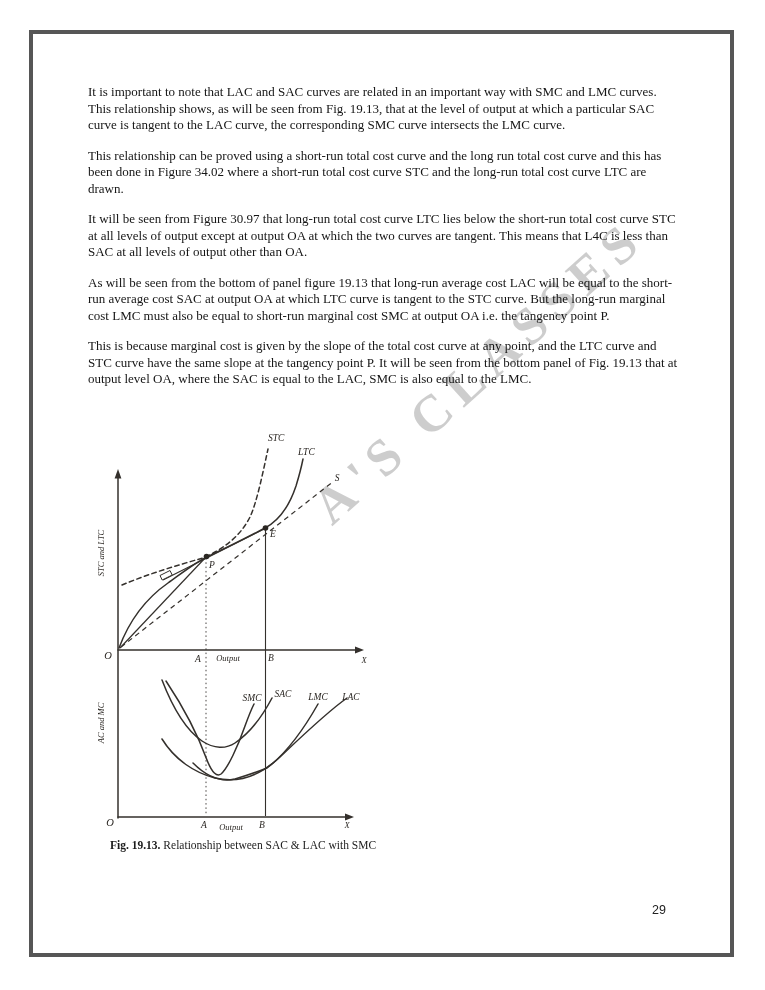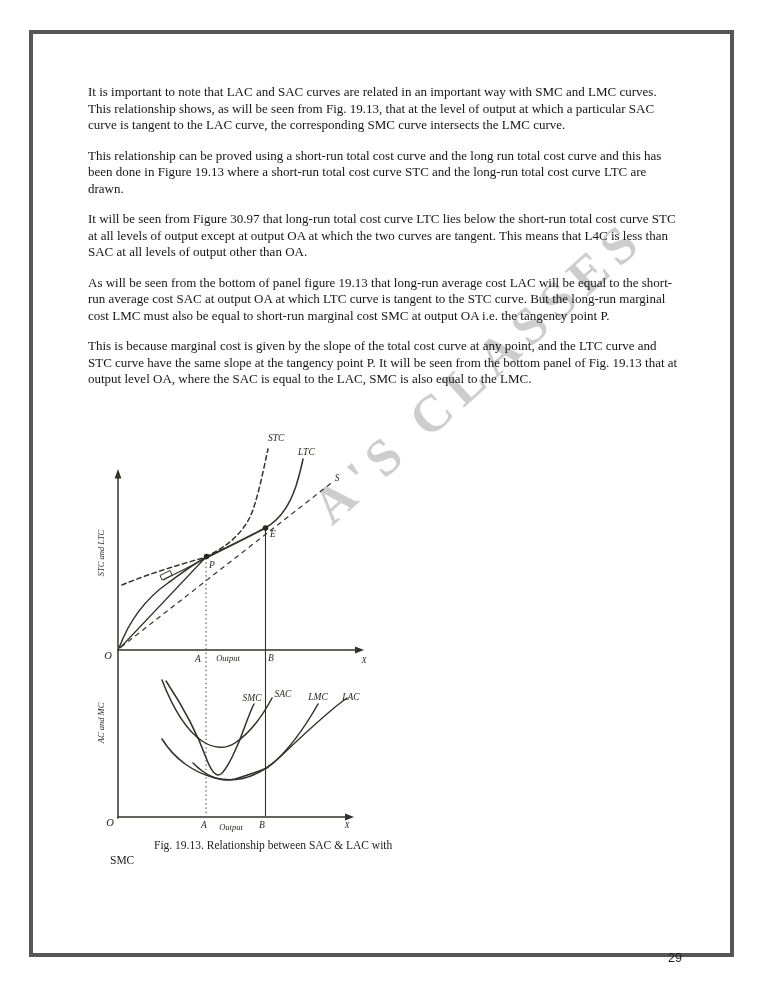--- a/index.html
+++ b/index.html
@@ -28,27 +28,27 @@
     position:absolute;left:88px;top:84px;width:594px;z-index:2;
     font-size:13px;line-height:16.5px;color:#151515;
     text-align:left;
   }
   .text-block p{margin:0 0 14px 0;padding:0;}
   .fig-svg{position:absolute;left:80px;top:425px;z-index:2;}
   .fig-caption{
     position:absolute;left:110px;top:838px;width:300px;z-index:2;
     font-size:11.5px;line-height:15px;color:#1c1c1c;
   }
-  .cap-bold{font-weight:normal;margin-left:44px;}
+  .cap-bold{font-weight:bold;}
   .cap-italic{}
   .cap-line2{padding-left:50px;}
   .page-number{
     position:absolute;left:652px;top:903px;width:30px;z-index:2;
     font-family:"Liberation Sans", sans-serif;
-    font-size:12.5px;color:#222;text-align:right;margin-top:48px;
+    font-size:12.5px;color:#222;text-align:left;
   }
   
   .ax{stroke:#34302c;stroke-width:1.5;fill:none;stroke-linecap:round;}
   .curve{stroke:#34302c;stroke-width:1.5;fill:none;stroke-linecap:round;}
   .curve-thin{stroke:#34302c;stroke-width:1.2;fill:none;}
   .dashed{stroke-dasharray:4.5 3.5;}
   .raydash{stroke-dasharray:5 4;}
   .dotline{stroke:#34302c;stroke-width:0.9;fill:none;stroke-dasharray:1.5 2.8;}
   .solidvert{stroke:#34302c;stroke-width:1.1;fill:none;}
   .dot{fill:#2a2622;stroke:none;}
@@ -65,21 +65,21 @@
 <body>
 
 <div class="page">
 
   <div class="border-frame"></div>
 
   <div class="watermark">A'S CLASSES</div>
 
   <div class="text-block">
     <p>It is important to note that LAC and SAC curves are related in an important way with SMC and LMC curves. This relationship shows, as will be seen from Fig. 19.13, that at the level of output at which a particular SAC curve is tangent to the LAC curve, the corresponding SMC curve intersects the LMC curve.</p>
-    <p>This relationship can be proved using a short-run total cost curve and the long run total cost curve and this has been done in Figure 19.13 where a short-run total cost curve STC and the long-run total cost curve LTC are drawn.</p>
+    <p>This relationship can be proved using a short-run total cost curve and the long run total cost curve and this has been done in Figure 34.02 where a short-run total cost curve STC and the long-run total cost curve LTC are drawn.</p>
     <p>It will be seen from Figure 30.97 that long-run total cost curve LTC lies below the short-run total cost curve STC at all levels of output except at output OA at which the two curves are tangent. This means that L4C is less than SAC at all levels of output other than OA.</p>
     <p>As will be seen from the bottom of panel figure 19.13 that long-run average cost LAC will be equal to the short-run average cost SAC at output OA at which LTC curve is tangent to the STC curve. But the long-run marginal cost LMC must also be equal to short-run marginal cost SMC at output OA i.e. the tangency point P.</p>
     <p>This is because marginal cost is given by the slope of the total cost curve at any point, and the LTC curve and STC curve have the same slope at the tangency point P. It will be seen from the bottom panel of Fig. 19.13 that at output level OA, where the SAC is equal to the LAC, SMC is also equal to the LMC.</p>
   </div>
 
   <svg class="fig-svg" width="310" height="410" viewBox="80 425 310 410" xmlns="http://www.w3.org/2000/svg">
 
     <path class="ax" d="M 118,477 L 118,818"></path>
     <polygon class="arrow" points="118,469 114.6,478.5 121.4,478.5"></polygon>
 

